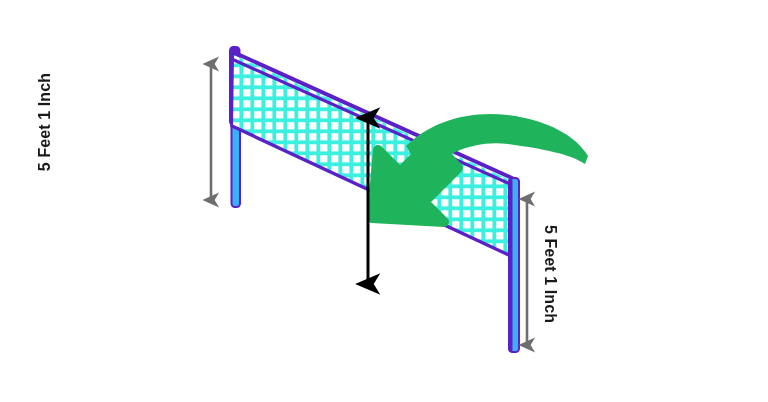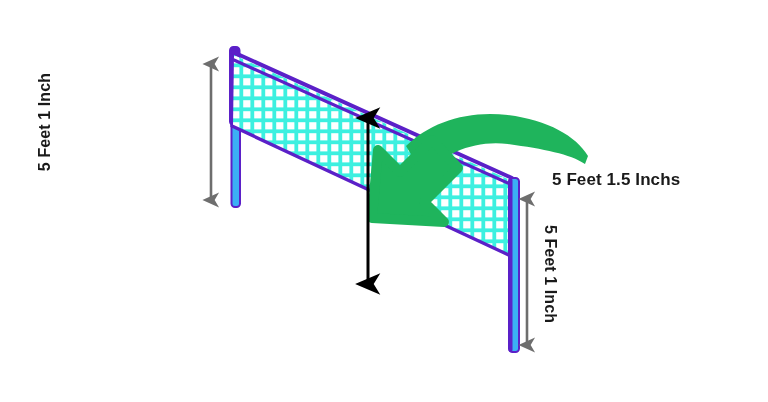--- a/index.html
+++ b/index.html
@@ -133,15 +133,14 @@
 
     <line x1="211" y1="200" x2="211" y2="64" stroke="#6E6E6E" stroke-width="2.6" marker-start="url(#grayArrowRev)" marker-end="url(#grayArrow)"></line>
 
     <line x1="527" y1="345" x2="527" y2="199" stroke="#6E6E6E" stroke-width="2.6" marker-start="url(#grayArrowRev)" marker-end="url(#grayArrow)"></line>
   </svg>
 
   <div class="dim-label" id="label-left">5 Feet 1 Inch</div>
 
   <div class="dim-label" id="label-right-vertical">5 Feet 1 Inch</div>
 
-  <div class="dim-label" id="label-top-right">5 Feet 1.5 Inchs</div>
 
 </div>
 
 </body></html>

